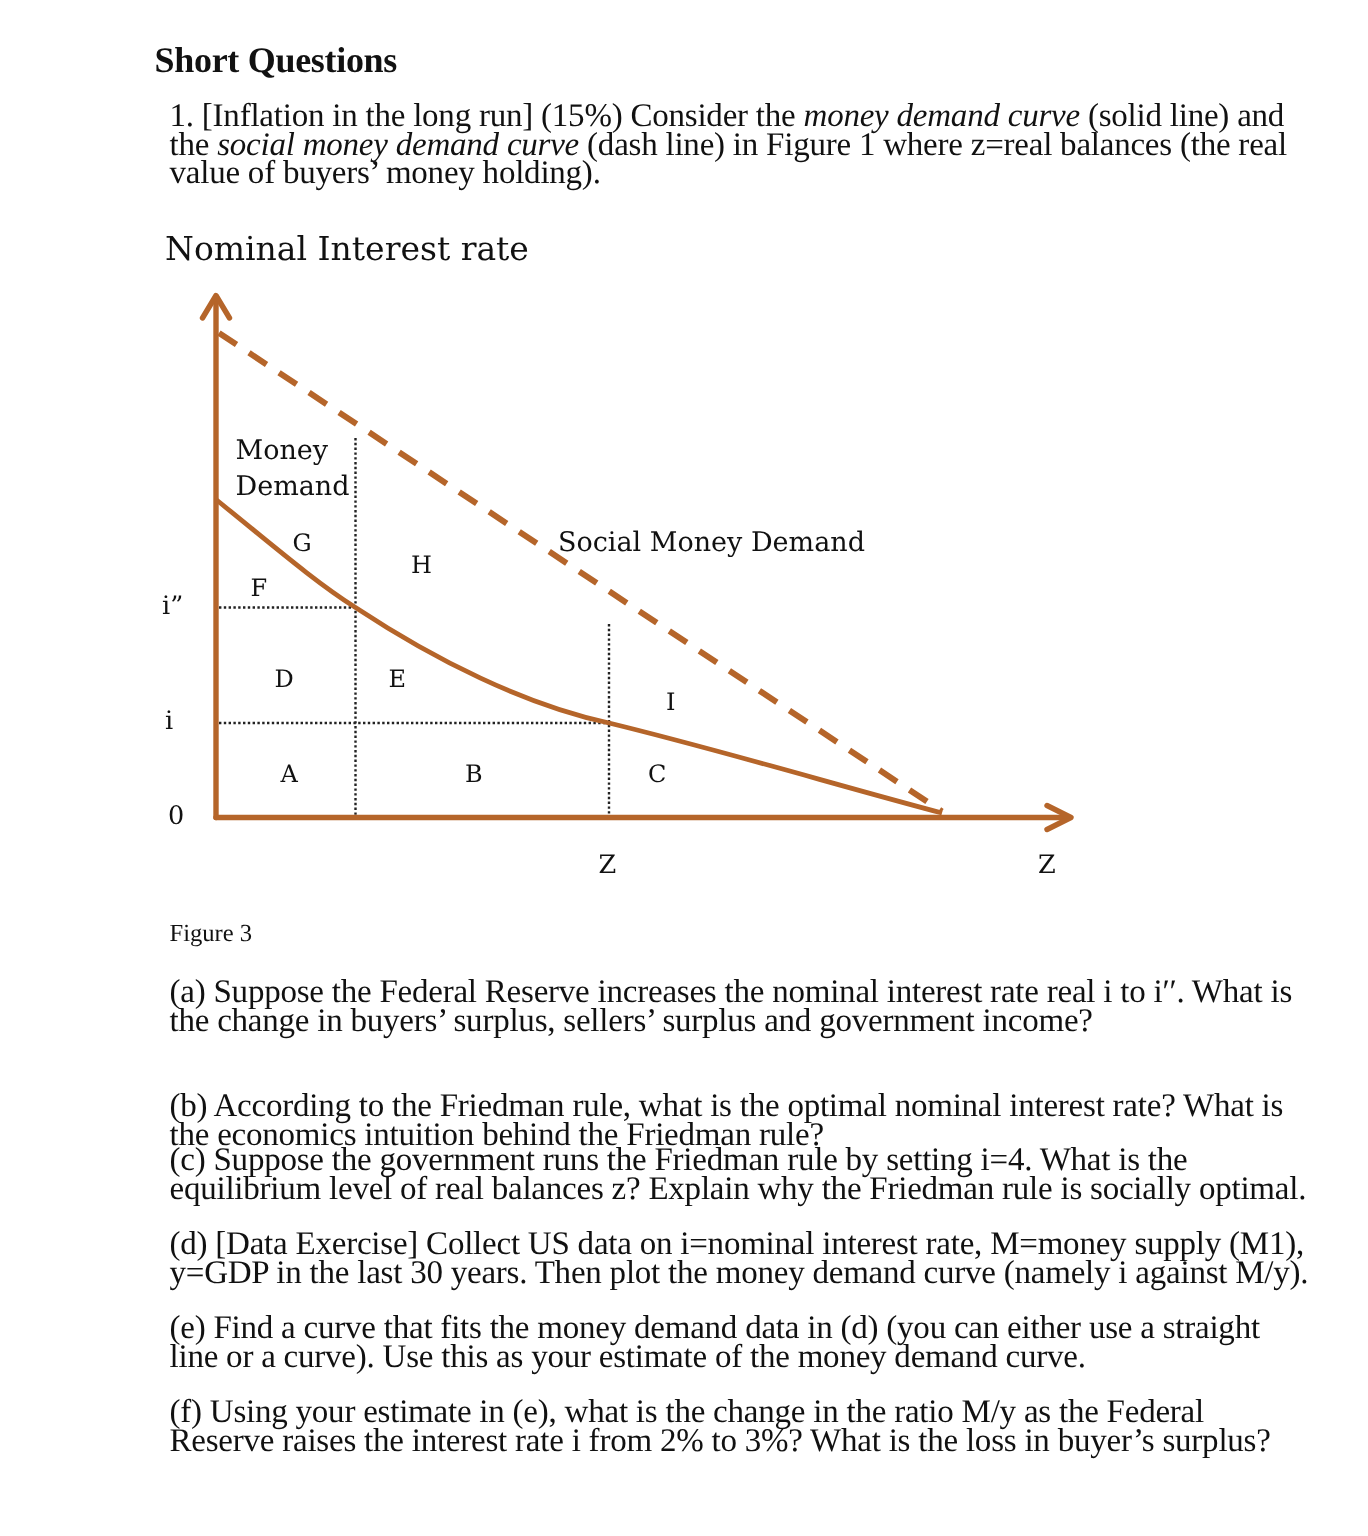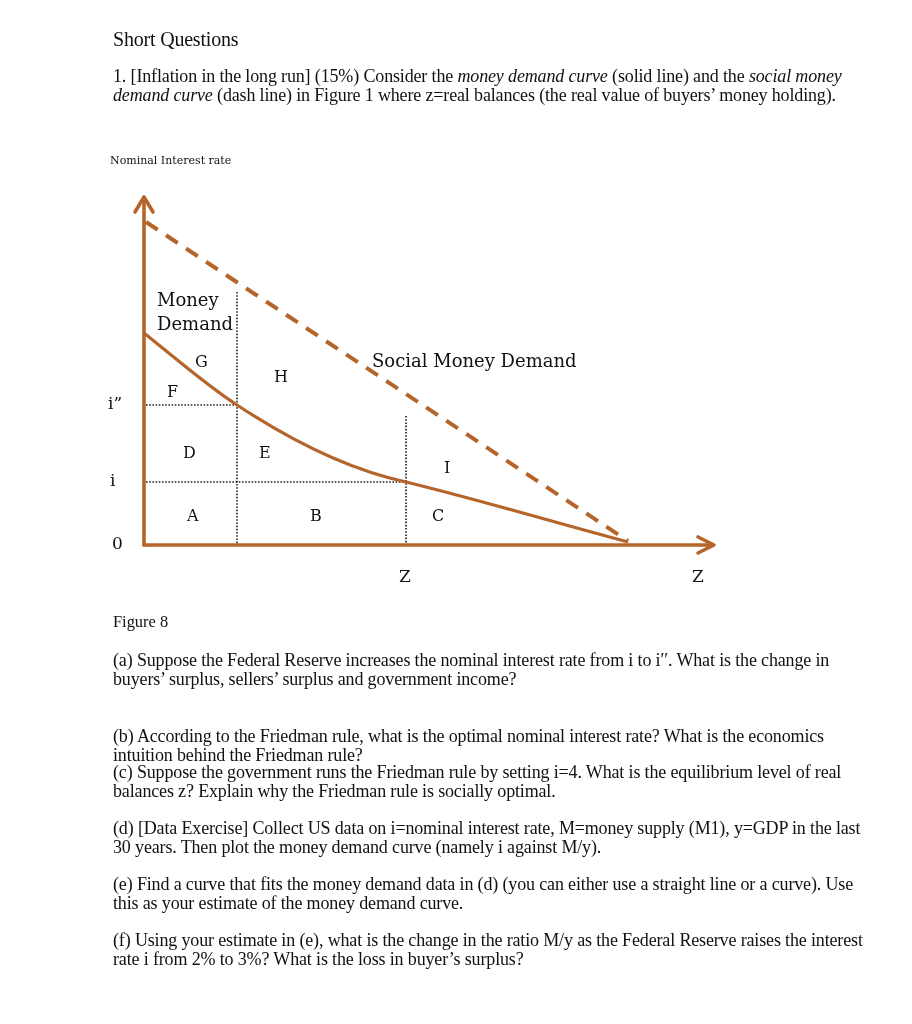--- a/index.html
+++ b/index.html
@@ -1,22 +1,22 @@
 <!DOCTYPE html>
 <html><head>
 <meta charset="utf-8">
 <style>
   html, body { margin: 0; padding: 0; background: #ffffff; }
   body { width: 912px; height: 1024px; position: relative; overflow: hidden;
          font-family: "Liberation Serif", "DejaVu Serif", serif; color: #111; }
   .abs { position: absolute; }
-  .title { left: 113px; top: 28px; font-size: 20px; font-weight: normal; letter-spacing: -0.2px; }
-  .para { left: 113px; width: 760px; font-size: 18px; line-height: 19px; letter-spacing: -0.15px; }
+  .title { left: 103px; top: 28px; font-size: 24px; font-weight: bold; letter-spacing: -0.2px; }
+  .para { left: 113px; width: 760px; font-size: 22px; line-height: 19px; letter-spacing: -0.15px; }
   .para i { font-style: italic; }
-  .ylabel { left: 110px; top: 154px; font-family: "DejaVu Serif", serif; font-size: 11px; }
+  .ylabel { left: 110px; top: 154px; font-family: "DejaVu Serif", serif; font-size: 22px; }
   .figure { left: 0; top: 0; width: 912px; height: 1024px; }
   .fig-caption { left: 113px; top: 612px; font-size: 16.4px; }
   svg text { font-family: "DejaVu Serif", serif; fill: #111; }
 </style>
 </head>
 <body>
 
 <div class="abs title">Short Questions</div>
 
 <div class="abs para" style="top:67px;">
@@ -71,20 +71,20 @@
   <text x="310" y="521" font-size="16">B</text>
   <text x="432" y="521" font-size="16">C</text>
   <text x="183" y="458" font-size="16">D</text>
   <text x="259" y="458" font-size="16">E</text>
   <text x="167" y="397" font-size="16">F</text>
   <text x="195" y="367" font-size="16">G</text>
   <text x="274" y="382" font-size="16">H</text>
   <text x="444" y="473" font-size="16">I</text>
 </svg>
 
-<div class="abs fig-caption">Figure 8</div>
+<div class="abs fig-caption">Figure 3</div>
 
-<div class="abs para" style="top:651px;">(a) Suppose the Federal Reserve increases the nominal interest rate from i to i′′. What is the change in buyers’ surplus, sellers’ surplus and government income?</div>
+<div class="abs para" style="top:651px;">(a) Suppose the Federal Reserve increases the nominal interest rate real i to i′′. What is the change in buyers’ surplus, sellers’ surplus and government income?</div>
 <div class="abs para" style="top:727px;">(b) According to the Friedman rule, what is the optimal nominal interest rate? What is the economics intuition behind the Friedman rule?</div>
 <div class="abs para" style="top:763px;">(c) Suppose the government runs the Friedman rule by setting i=4. What is the equilibrium level of real balances z? Explain why the Friedman rule is socially optimal.</div>
 <div class="abs para" style="top:819px;">(d) [Data Exercise] Collect US data on i=nominal interest rate, M=money supply (M1), y=GDP in the last 30 years. Then plot the money demand curve (namely i against M/y).</div>
 <div class="abs para" style="top:875px;">(e) Find a curve that fits the money demand data in (d) (you can either use a straight line or a curve). Use this as your estimate of the money demand curve.</div>
 <div class="abs para" style="top:931px;">(f) Using your estimate in (e), what is the change in the ratio M/y as the Federal Reserve raises the interest rate i from 2% to 3%? What is the loss in buyer’s surplus?</div>
 
 </body></html>

